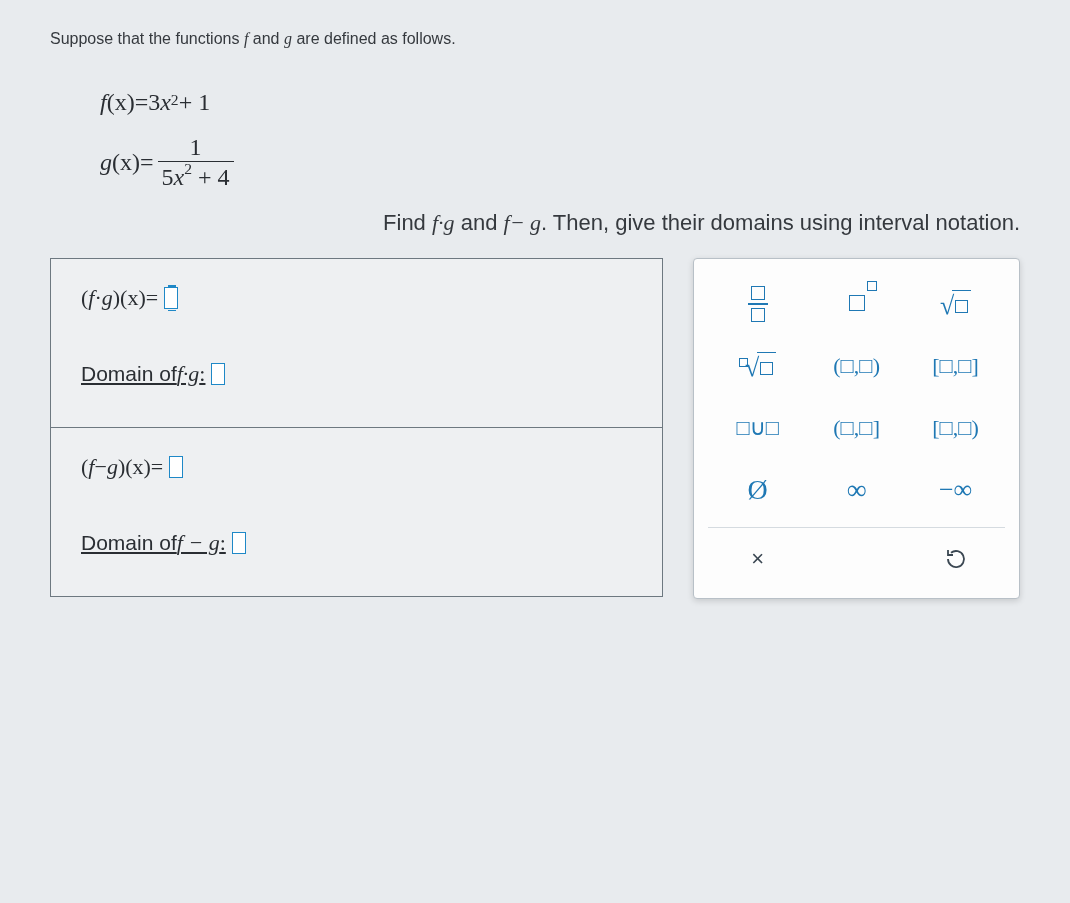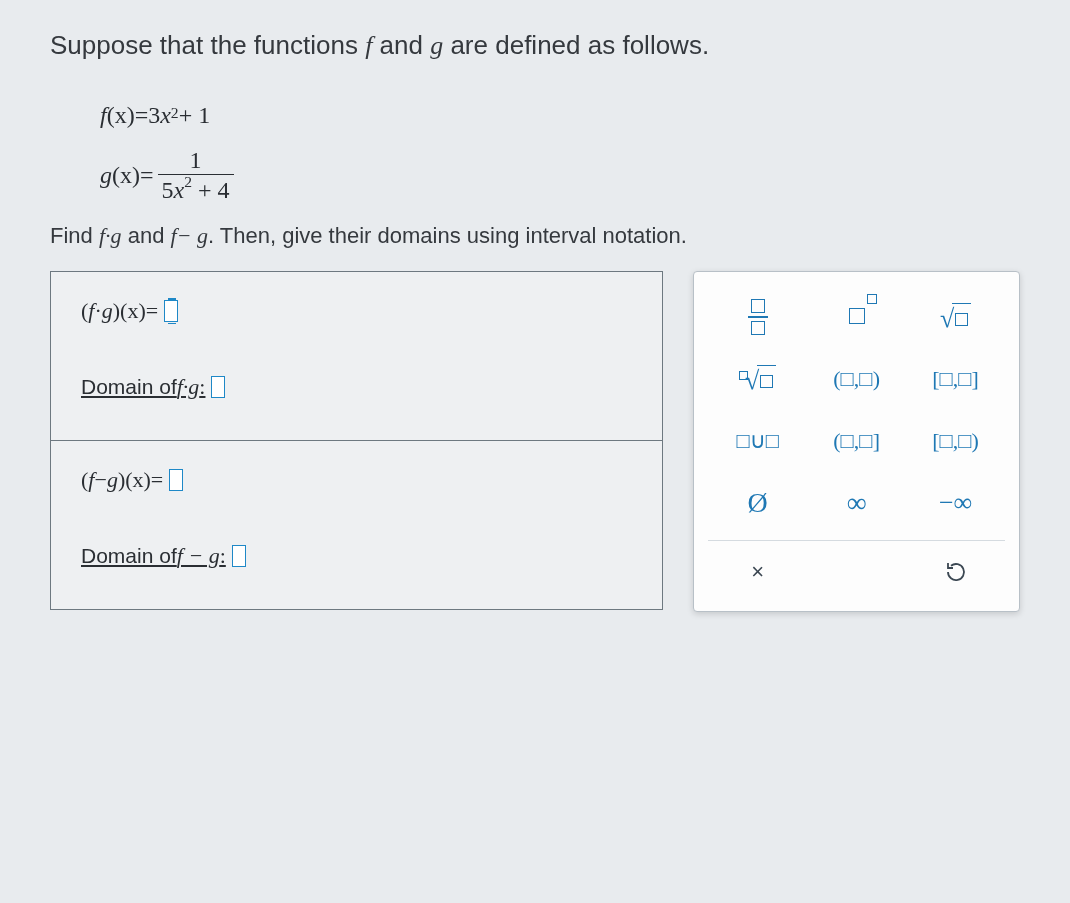--- a/index.html
+++ b/index.html
@@ -10,21 +10,21 @@
     height: 903px;
     background: #e8ebee;
     font-family: 'Segoe UI', Arial, sans-serif;
     color: #2a2e33;
     overflow: hidden;
   }
   .page {
     padding: 30px 50px;
   }
   .prompt-line {
-    font-size: 26px;
+    font-size: 16px;
     margin-bottom: 24px;
     color: #35393e;
   }
   .math-block {
     margin-left: 50px;
     margin-bottom: 10px;
     font-family: 'Times New Roman', serif;
     font-size: 24px;
   }
   .math-block .row {
@@ -40,20 +40,21 @@
     vertical-align: middle;
     margin: 0 4px;
   }
   .frac .num { padding: 0 4px; }
   .frac .den { border-top: 1.5px solid #2a2e33; padding: 0 4px; }
   .sup { font-size: 0.65em; vertical-align: super; position: relative; top:-2px;}
   .instruction {
     font-size: 22px;
     margin: 18px 0 22px 0;
     color: #35393e;
+    text-align: right;
   }
   .work-area {
     display: flex;
     gap: 30px;
     align-items: flex-start;
   }
   .answer-box {
     border: 1px solid #6d7880;
     background: #eef0f2;
     width: 620px;

